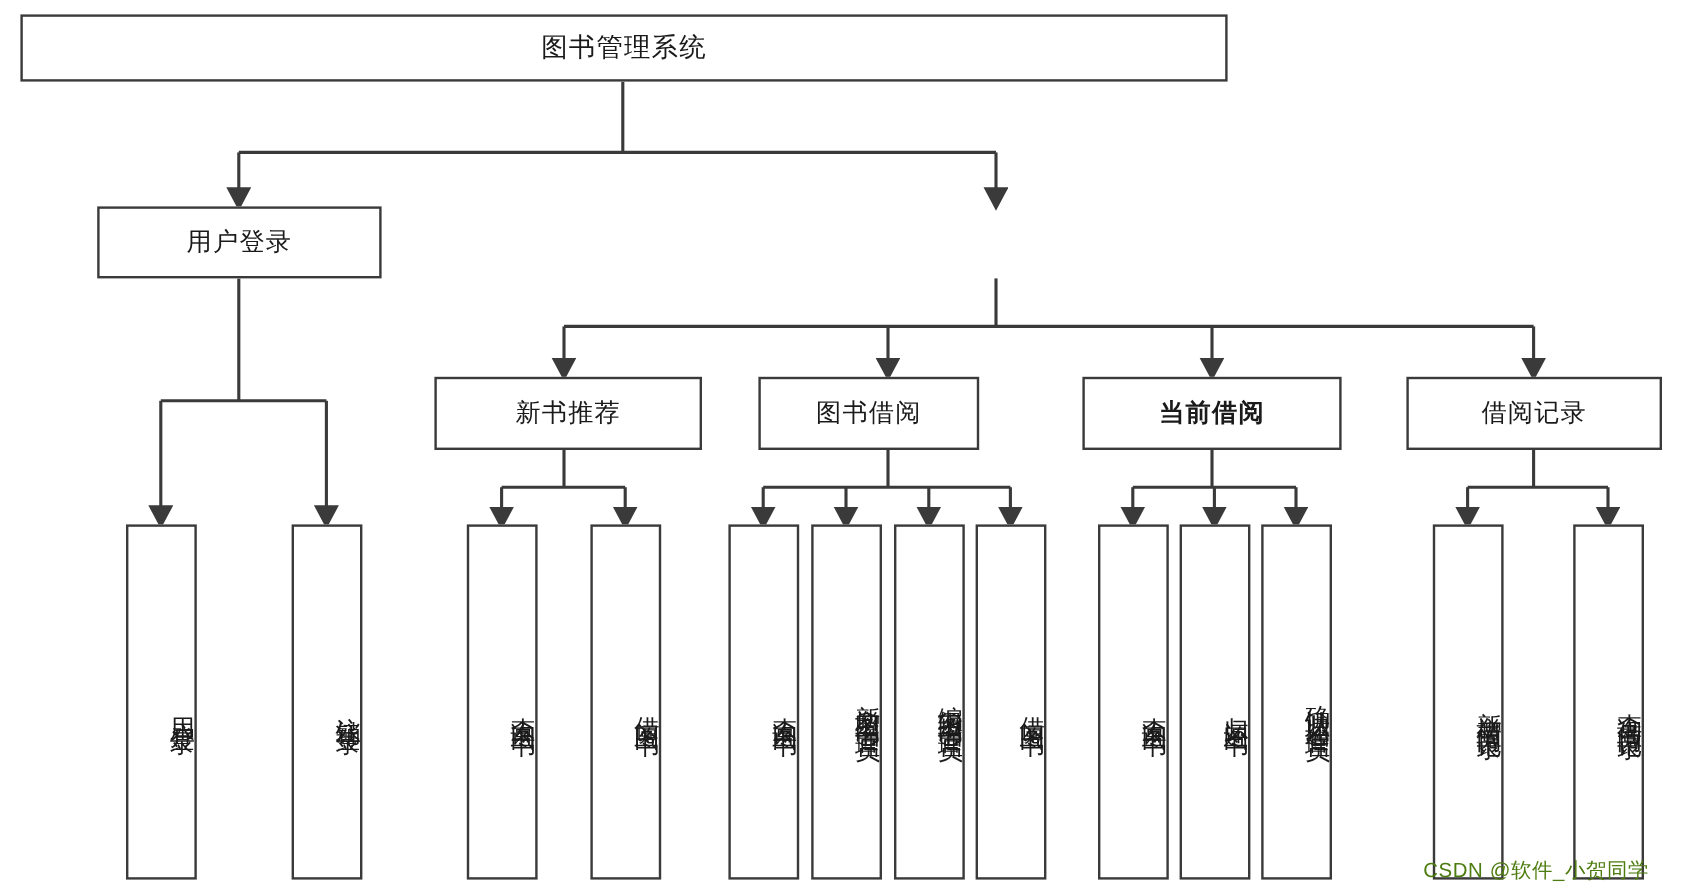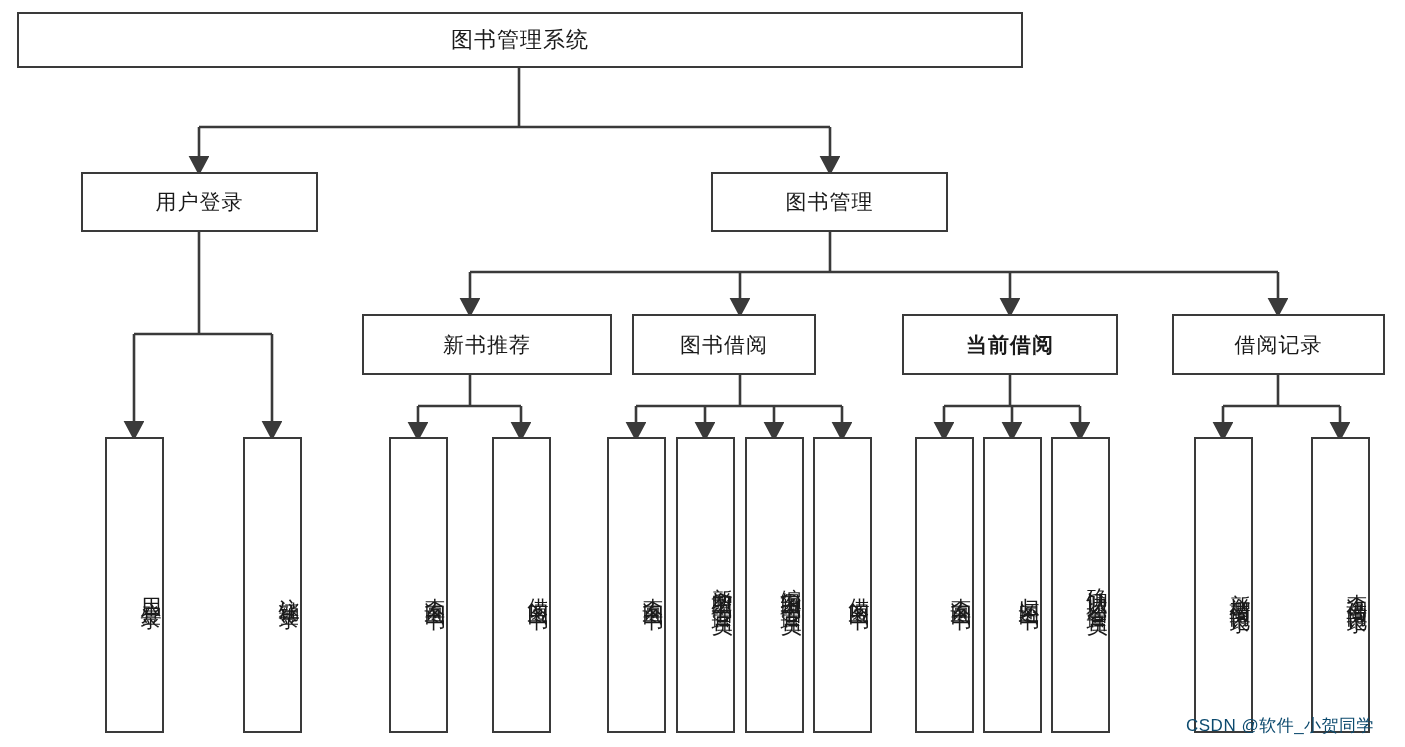--- a/index.html
+++ b/index.html
@@ -55,21 +55,21 @@
     justify-content: center;
   }
   .node.vert .vtext {
     writing-mode: vertical-rl;
     text-orientation: upright;
     white-space: nowrap;
   }
   .watermark {
     position: absolute;
     font-size: 17px;
-    color: #0c4a6e;
+    color: #4d7c0f;
     letter-spacing: 0.5px;
     white-space: nowrap;
     user-select: none;
   }
 </style>
 </head>
 <body>
 
 <div id="canvas">
 
@@ -119,23 +119,22 @@
       <path d="M1278,375 L1278,406"></path>
       <path d="M1223,406 L1340,406"></path>
       <path d="M1223,406 L1223,426" marker-end="url(#arrow)"></path>
       <path d="M1340,406 L1340,426" marker-end="url(#arrow)"></path>
     </g>
   </svg>
 
   <div class="node horiz root" style="left:17px; top:12px; width:1006px; height:56px;">图书管理系统</div>
 
   <div class="node horiz" style="left:81px; top:172px; width:237px; height:60px;">用户登录</div>
-  <div class="node horiz" style="left:711px; top:172px; width:237px; height:60px;">图书管理</div>
 
-  <div class="node horiz" style="left:362px; top:314px; width:250px; height:61px;">新书推荐</div>
+  <div class="node horiz" style="left:362px; top:314px; width:223px; height:61px;">新书推荐</div>
   <div class="node horiz" style="left:632px; top:314px; width:184px; height:61px;">图书借阅</div>
   <div class="node horiz" style="left:902px; top:314px; width:216px; height:61px;font-weight:bold;">当前借阅</div>
   <div class="node horiz" style="left:1172px; top:314px; width:213px; height:61px;">借阅记录</div>
 
   <div class="node vert" style="left:105px; top:437px; width:59px; height:296px;">
     <span class="vtext">用户登录</span>
   </div>
   <div class="node vert" style="left:243px; top:437px; width:59px; height:296px;">
     <span class="vtext">注销登录</span>
   </div>

